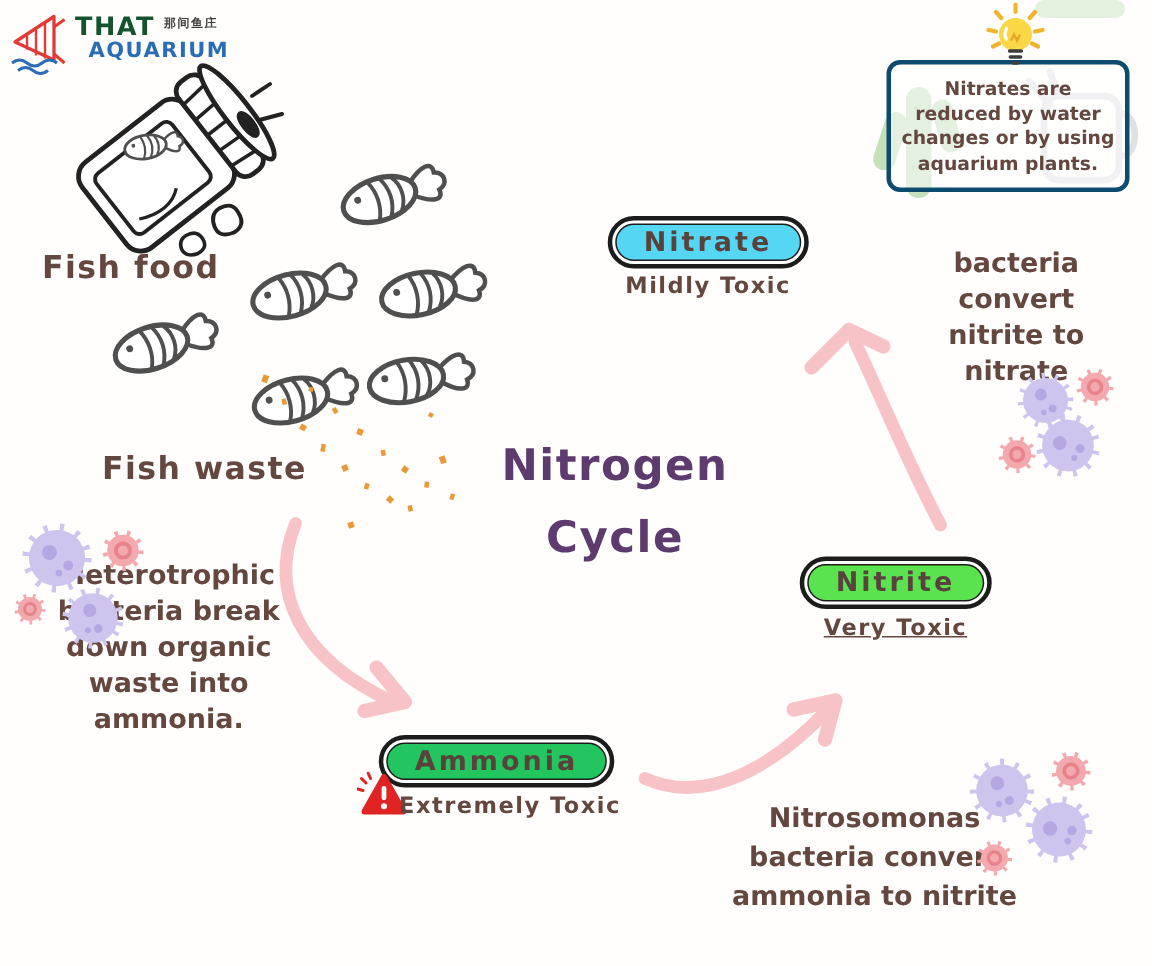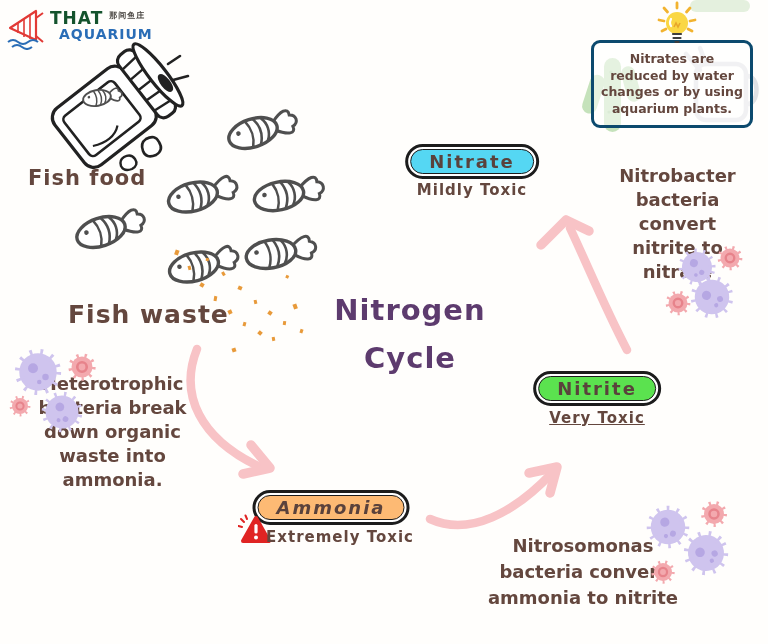--- a/index.html
+++ b/index.html
@@ -171,53 +171,52 @@
       <div class="t2">AQUARIUM</div>
     </div>
   </div>
 
   <div id="title" class="abs">
     <div>Nitrogen</div>
     <div>Cycle</div>
   </div>
 
   <div class="abs brown" style="left:28px;top:166px;font-size:21px;letter-spacing:1px;">Fish food</div>
-  <div class="abs brown" style="left:68px;top:300px;font-size:25px;letter-spacing:1px;">Fish waste</div>
+  <div class="abs brown" style="left:68px;top:300px;font-size:21px;letter-spacing:1px;">Fish waste</div>
 
   <div class="abs pill" style="left:472px;top:144px;">
     <div class="pill-inner" style="background:#55d7f3;">Nitrate</div>
   </div>
   <div class="abs toxic" style="left:472px;top:181px;">Mildly Toxic</div>
 
   <div class="abs pill" style="left:597px;top:371px;">
     <div class="pill-inner" style="background:#5be24f;">Nitrite</div>
   </div>
   <div class="abs toxic" style="left:597px;top:409px;text-decoration:underline;">Very Toxic</div>
 
   <div class="abs pill" style="left:331px;top:490px;">
-    <div class="pill-inner" style="background:#fdba74;font-style:italic;">Ammonia</div>
+    <div class="pill-inner" style="background:#22c55e;">Ammonia</div>
   </div>
   <svg class="abs" style="left:238px;top:514px;" width="34" height="32" viewBox="0 0 34 32">
     <path d="M18,4 L31,27 L5,27 Z" fill="#e02423" stroke="#e02423" stroke-width="4" stroke-linejoin="round"></path>
     <rect x="16.4" y="10" width="3.2" height="9.5" rx="1.6" fill="#fff"></rect>
     <circle cx="18" cy="23.5" r="2" fill="#fff"></circle>
     <path d="M6,8 L3,5 M4,13 L0.5,12 M9,5 L7.5,1.5" stroke="#e02423" stroke-width="2" stroke-linecap="round" fill="none"></path>
   </svg>
   <div class="abs toxic" style="left:340px;top:528px;">Extremely Toxic</div>
 
   <div class="abs note" style="left:5px;top:372px;width:215px;">
     <div>Heterotrophic</div>
     <div>bacteria break</div>
     <div>down organic</div>
     <div>waste into</div>
     <div>ammonia.</div>
   </div>
 
   <div class="abs note" style="left:595px;top:164px;width:165px;">
-    <div>Nitrobacter</div>
     <div>bacteria</div>
     <div>convert</div>
     <div>nitrite to</div>
     <div>nitrate</div>
   </div>
 
   <div class="abs note" style="left:473px;top:533px;width:220px;line-height:26px;">
     <div>Nitrosomonas</div>
     <div>bacteria convert</div>
     <div>ammonia to nitrite</div>

